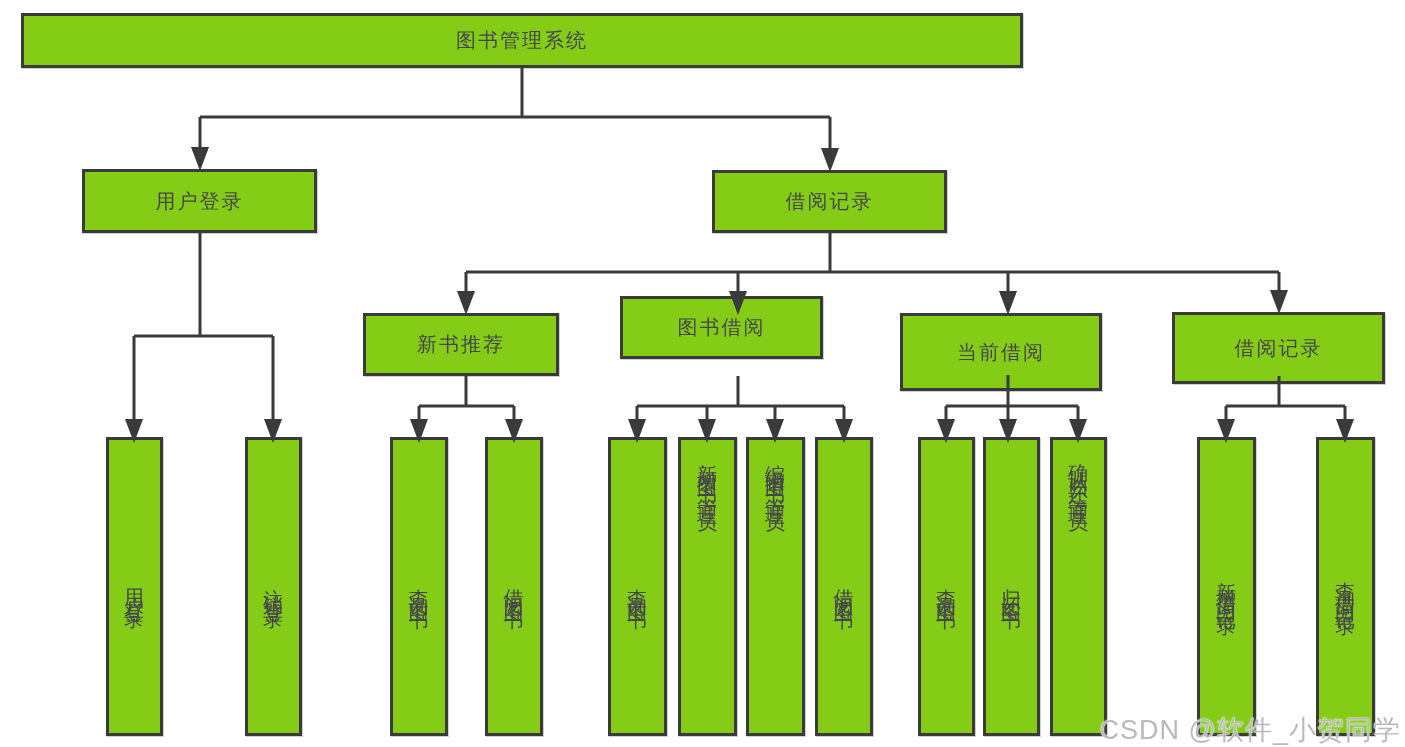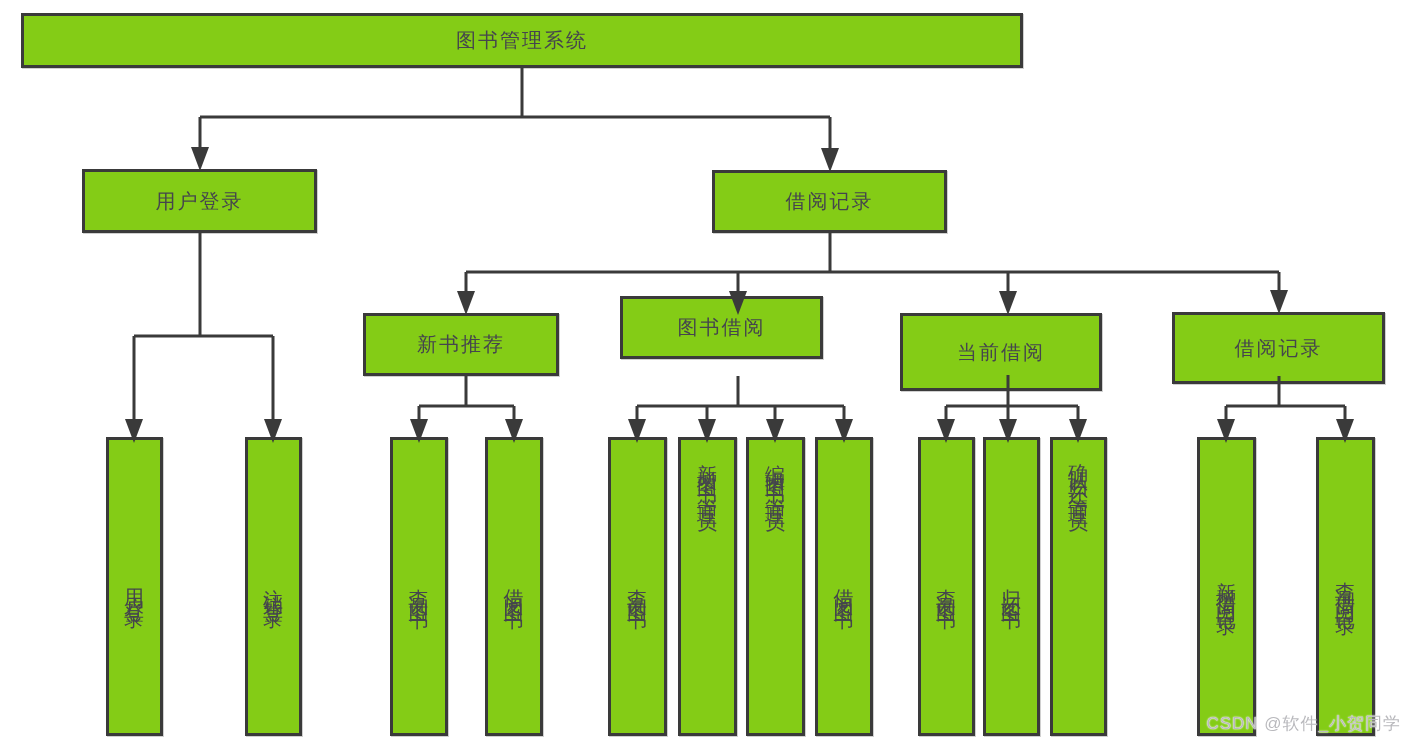--- a/index.html
+++ b/index.html
@@ -21,21 +21,21 @@
     writing-mode:vertical-rl;text-orientation:upright;
     letter-spacing:7px;line-height:1;white-space:normal;
   }
   .vt{align-items:flex-start;}
   .vt .lbl{padding-top:8px;}
   .wires{position:absolute;left:0;top:0;pointer-events:none;}
   .wires .ln{fill:none;stroke:#3a3a3a;stroke-width:3;}
   .wires .hd{fill:#3a3a3a;stroke:none;}
   .watermark{
     position:absolute;right:4px;top:712px;
-    font-size:17px;color:#b9b9bd;letter-spacing:1px;white-space:nowrap;
+    font-size:27px;color:#b9b9bd;letter-spacing:1px;white-space:nowrap;
     text-shadow:0 0 2px #ffffff,0 0 1px #ffffff;
   }
 </style>
 </head>
 <body>
 
 <div class="stage">
 
   <div class="box" style="left:21px;top:13px;width:1002px;height:55px">
     <span class="lbl">图书管理系统</span>

